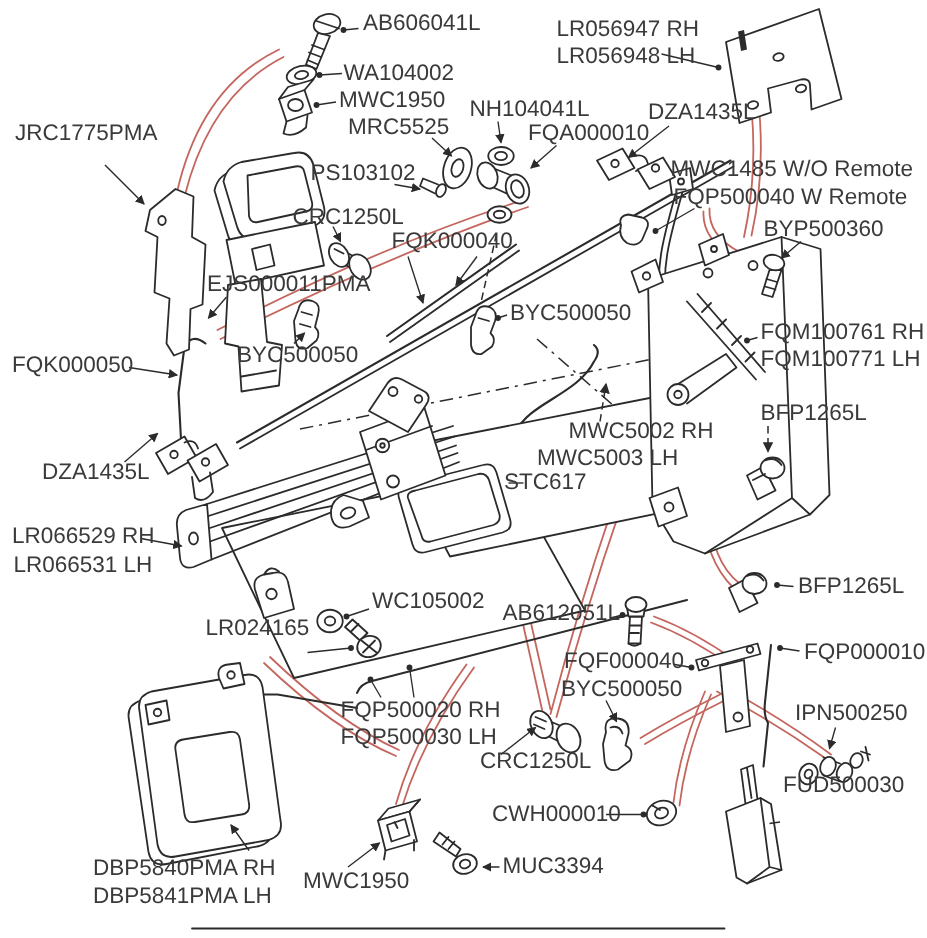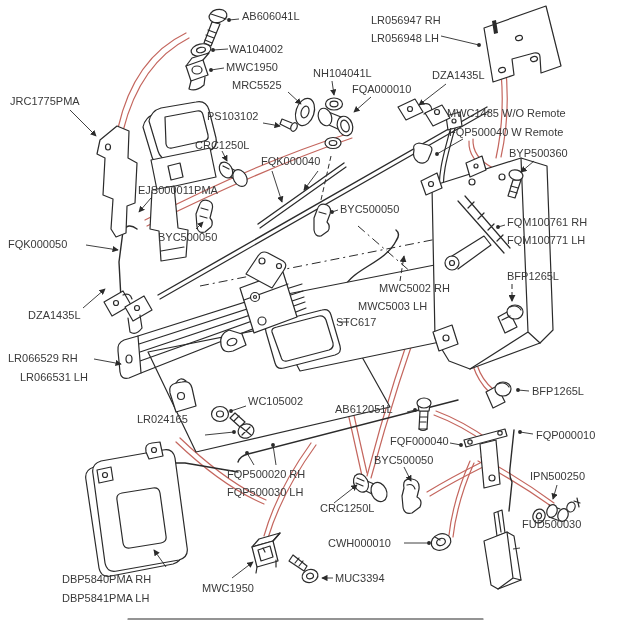--- a/index.html
+++ b/index.html
@@ -9,21 +9,21 @@
   svg{position:absolute;left:0;top:0;}
   svg *{vector-effect:non-scaling-stroke;}
   .s  {stroke:var(--ink);fill:none;stroke-width:1.2;stroke-linecap:round;stroke-linejoin:round;}
   .w  {stroke:var(--ink);fill:var(--bg);stroke-width:1.2;stroke-linecap:round;stroke-linejoin:round;}
   .fl {fill:var(--ink);stroke:none;}
   .red{stroke:var(--red);fill:none;stroke-width:1.2;stroke-linecap:round;}
   .dd {stroke:var(--ink);fill:none;stroke-width:1;stroke-dasharray:9 4 2 4;}
   .dash{stroke:var(--ink);fill:none;stroke-width:1;stroke-dasharray:5 3;}
   .ld {stroke:var(--ink);fill:none;stroke-width:0.9;}
   .rod{stroke:var(--ink);fill:none;stroke-width:1.4;stroke-linecap:round;stroke-linejoin:round;}
-  .lbl{position:absolute;font-size:11px;line-height:14px;color:var(--label);white-space:nowrap;}
+  .lbl{position:absolute;font-size:15px;line-height:14px;color:var(--label);white-space:nowrap;}
 </style>
 </head>
 <body>
 
 <div class="stage">
 
 <svg width="618" height="625" viewBox="0 0 618 625">
   <defs>
     <marker id="arr" viewBox="0 0 8 8" refX="7" refY="4" markerWidth="7" markerHeight="7" orient="auto">
       <path d="M0,0 L8,4 L0,8 Z" fill="#2b2b2b"></path>
@@ -367,21 +367,21 @@
   </g>
 </svg>
 
 <div>
   <div class="lbl" style="left:242px;top:9px">AB606041L</div>
   <div class="lbl" style="left:229px;top:42px">WA104002</div>
   <div class="lbl" style="left:226px;top:60px">MWC1950</div>
   <div class="lbl" style="left:232px;top:78px">MRC5525</div>
   <div class="lbl" style="left:207px;top:109px">PS103102</div>
   <div class="lbl" style="left:195px;top:138px">CRC1250L</div>
-  <div class="lbl" style="left:10px;top:94px">JRC1775PMA</div>
+  <div class="lbl" style="left:10px;top:82px">JRC1775PMA</div>
   <div class="lbl" style="left:313px;top:66px">NH104041L</div>
   <div class="lbl" style="left:352px;top:82px">FQA000010</div>
   <div class="lbl" style="left:371px;top:13px">LR056947 RH</div>
   <div class="lbl" style="left:371px;top:31px">LR056948 LH</div>
   <div class="lbl" style="left:432px;top:68px">DZA1435L</div>
   <div class="lbl" style="left:447px;top:106px">MWC1485 W/O Remote</div>
   <div class="lbl" style="left:449px;top:125px">FQP500040 W Remote</div>
   <div class="lbl" style="left:509px;top:146px">BYP500360</div>
   <div class="lbl" style="left:261px;top:154px">FQK000040</div>
   <div class="lbl" style="left:138px;top:183px">EJS000011PMA</div>
@@ -389,26 +389,26 @@
   <div class="lbl" style="left:158px;top:230px">BYC500050</div>
   <div class="lbl" style="left:8px;top:237px">FQK000050</div>
   <div class="lbl" style="left:507px;top:215px">FQM100761 RH</div>
   <div class="lbl" style="left:507px;top:233px">FQM100771 LH</div>
   <div class="lbl" style="left:507px;top:269px">BFP1265L</div>
   <div class="lbl" style="left:379px;top:281px">MWC5002 RH</div>
   <div class="lbl" style="left:358px;top:299px">MWC5003 LH</div>
   <div class="lbl" style="left:28px;top:308px">DZA1435L</div>
   <div class="lbl" style="left:336px;top:315px">STC617</div>
   <div class="lbl" style="left:8px;top:351px">LR066529 RH</div>
-  <div class="lbl" style="left:20px;top:370px">LR066531 LH</div>
+  <div class="lbl" style="left:9px;top:370px">LR066531 LH</div>
   <div class="lbl" style="left:532px;top:384px">BFP1265L</div>
   <div class="lbl" style="left:248px;top:394px">WC105002</div>
   <div class="lbl" style="left:335px;top:402px">AB612051L</div>
   <div class="lbl" style="left:137px;top:412px">LR024165</div>
-  <div class="lbl" style="left:390px;top:434px">FQF000040</div>
+  <div class="lbl" style="left:376px;top:434px">FQF000040</div>
   <div class="lbl" style="left:374px;top:453px">BYC500050</div>
   <div class="lbl" style="left:536px;top:428px">FQP000010</div>
   <div class="lbl" style="left:227px;top:467px">FQP500020 RH</div>
   <div class="lbl" style="left:227px;top:485px">FQP500030 LH</div>
   <div class="lbl" style="left:530px;top:469px">IPN500250</div>
   <div class="lbl" style="left:320px;top:501px">CRC1250L</div>
   <div class="lbl" style="left:328px;top:536px">CWH000010</div>
   <div class="lbl" style="left:522px;top:517px">FUD500030</div>
   <div class="lbl" style="left:62px;top:572px">DBP5840PMA RH</div>
   <div class="lbl" style="left:62px;top:591px">DBP5841PMA LH</div>

